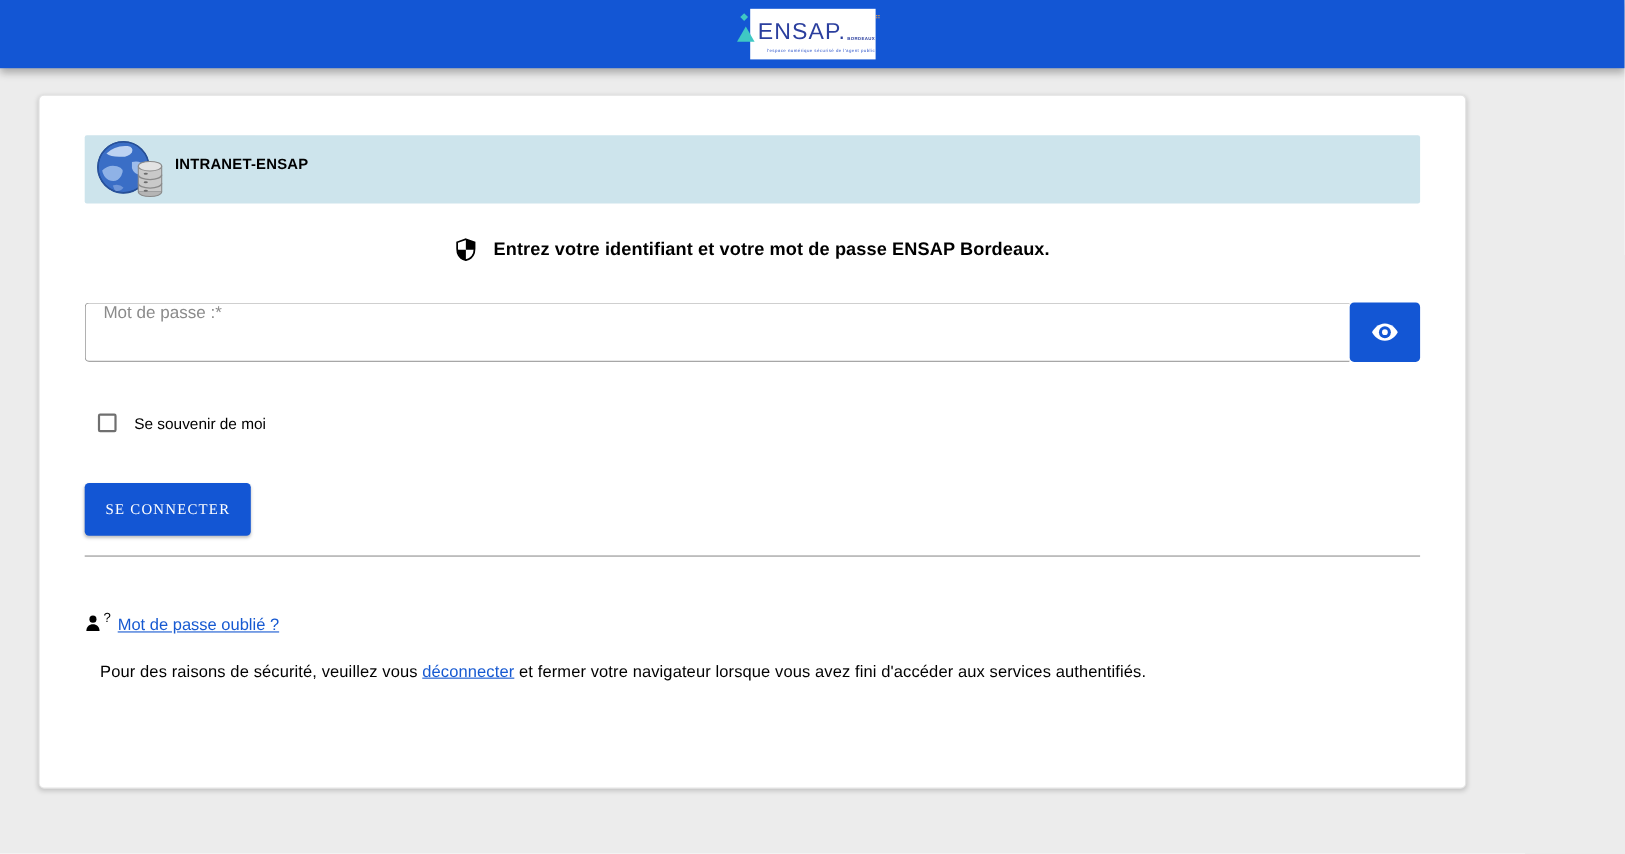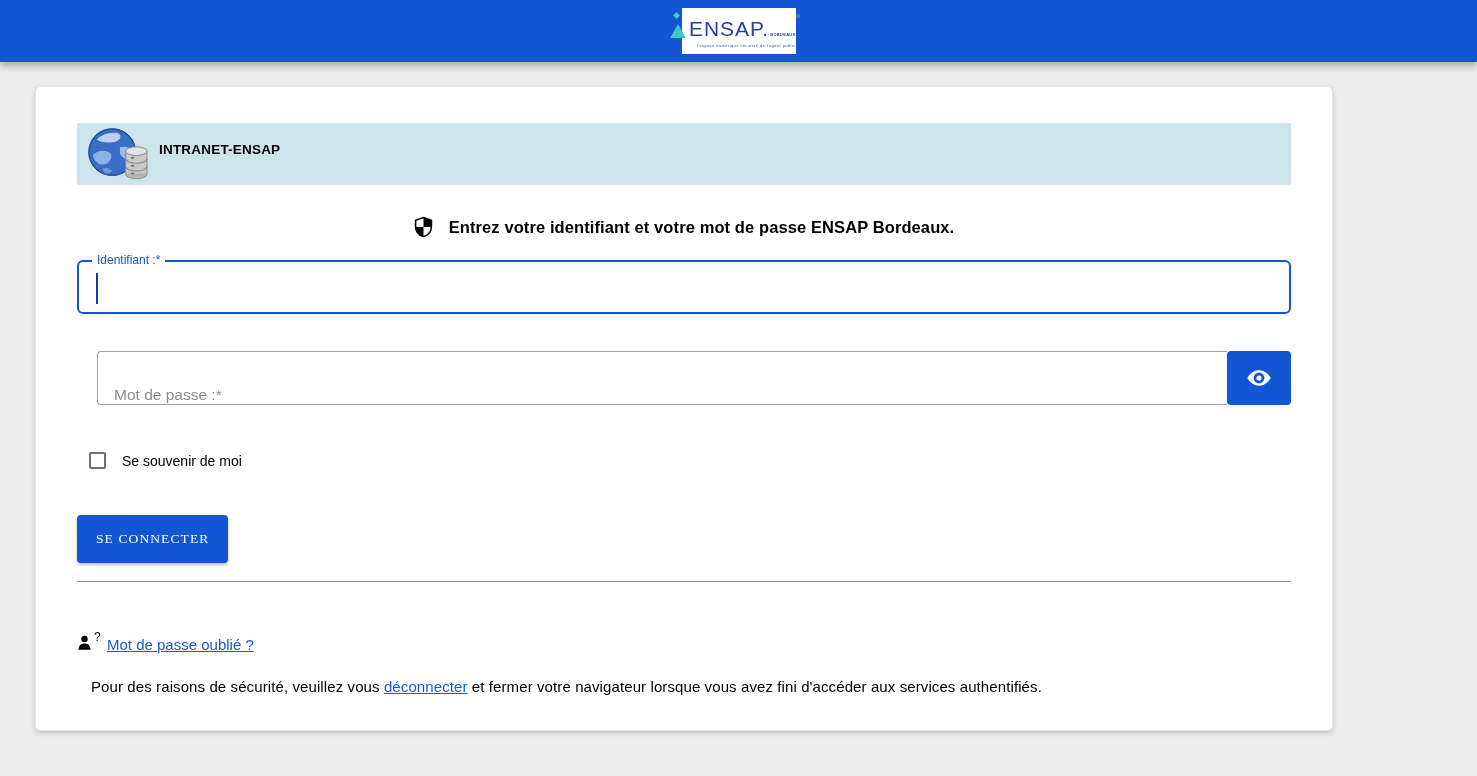--- a/index.html
+++ b/index.html
@@ -172,22 +172,21 @@
     margin-top: 37px;
     display: flex;
     height: 54px;
   }
   .password-input-wrap {
     flex: 1;
     border: 1px solid #9e9e9e;
     border-right: none;
     border-radius: 4px 0 0 4px;
     display: flex;
-    align-items: flex-end;
-    margin-left: 20px;
+    align-items: flex-start;
   }
   .password-input-wrap input {
     width: 100%;
     border: none;
     outline: none;
     background: transparent;
     font-family: "Liberation Sans", sans-serif;
     font-size: 15.5px;
     padding: 0 16px;
     color: #000;
@@ -328,25 +327,20 @@
 
   <div class="heading">
     <svg class="shield-icon" viewBox="0 0 24 26" aria-hidden="true">
       <path d="M12 1 L22 4.5 V12 C22 19 17.7 23.6 12 25 C6.3 23.6 2 19 2 12 V4.5 Z" fill="#ffffff" stroke="#000000" stroke-width="2"></path>
       <path d="M12 1 L22 4.5 V13 H12 Z" fill="#000000"></path>
       <path d="M12 13 H2 C2.4 19 6.3 23.6 12 25 Z" fill="#000000"></path>
     </svg>
     <span class="heading-text">Entrez votre identifiant et votre mot de passe ENSAP Bordeaux.</span>
   </div>
 
-  <div class="field-identifiant">
-    <span class="float-label">Identifiant :*</span>
-    <input type="text" aria-label="Identifiant" value="" style="">
-    <span class="caret"></span>
-  </div>
 
   <div class="password-row">
     <div class="password-input-wrap">
       <input type="text" aria-label="Mot de passe" placeholder="Mot de passe :*" style="">
     </div>
     <button class="eye-button">
       <svg viewBox="0 0 24 24" aria-hidden="true">
         <path d="M12 4.8 C6.5 4.8 2.6 9.3 1.2 12 C2.6 14.7 6.5 19.2 12 19.2 C17.5 19.2 21.4 14.7 22.8 12 C21.4 9.3 17.5 4.8 12 4.8 Z" fill="#ffffff"></path>
         <circle cx="12" cy="12" r="5" fill="#1356d4"></circle>
         <circle cx="12" cy="12" r="2.4" fill="#ffffff"></circle>

